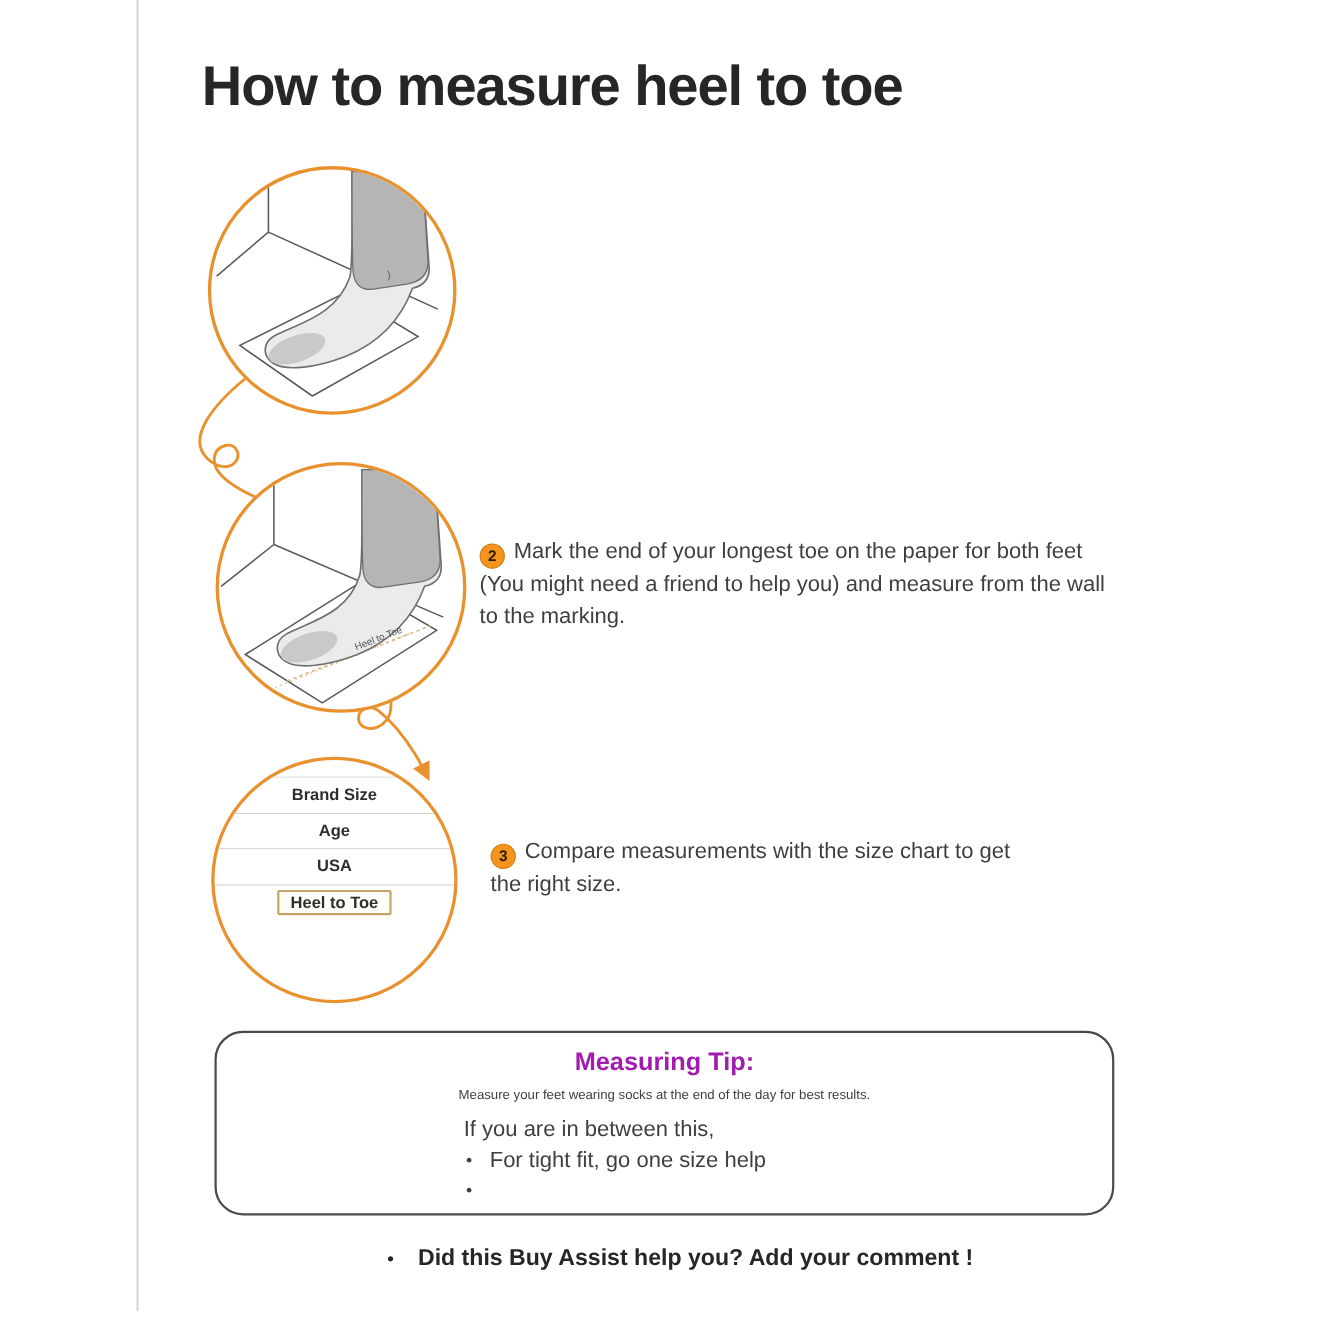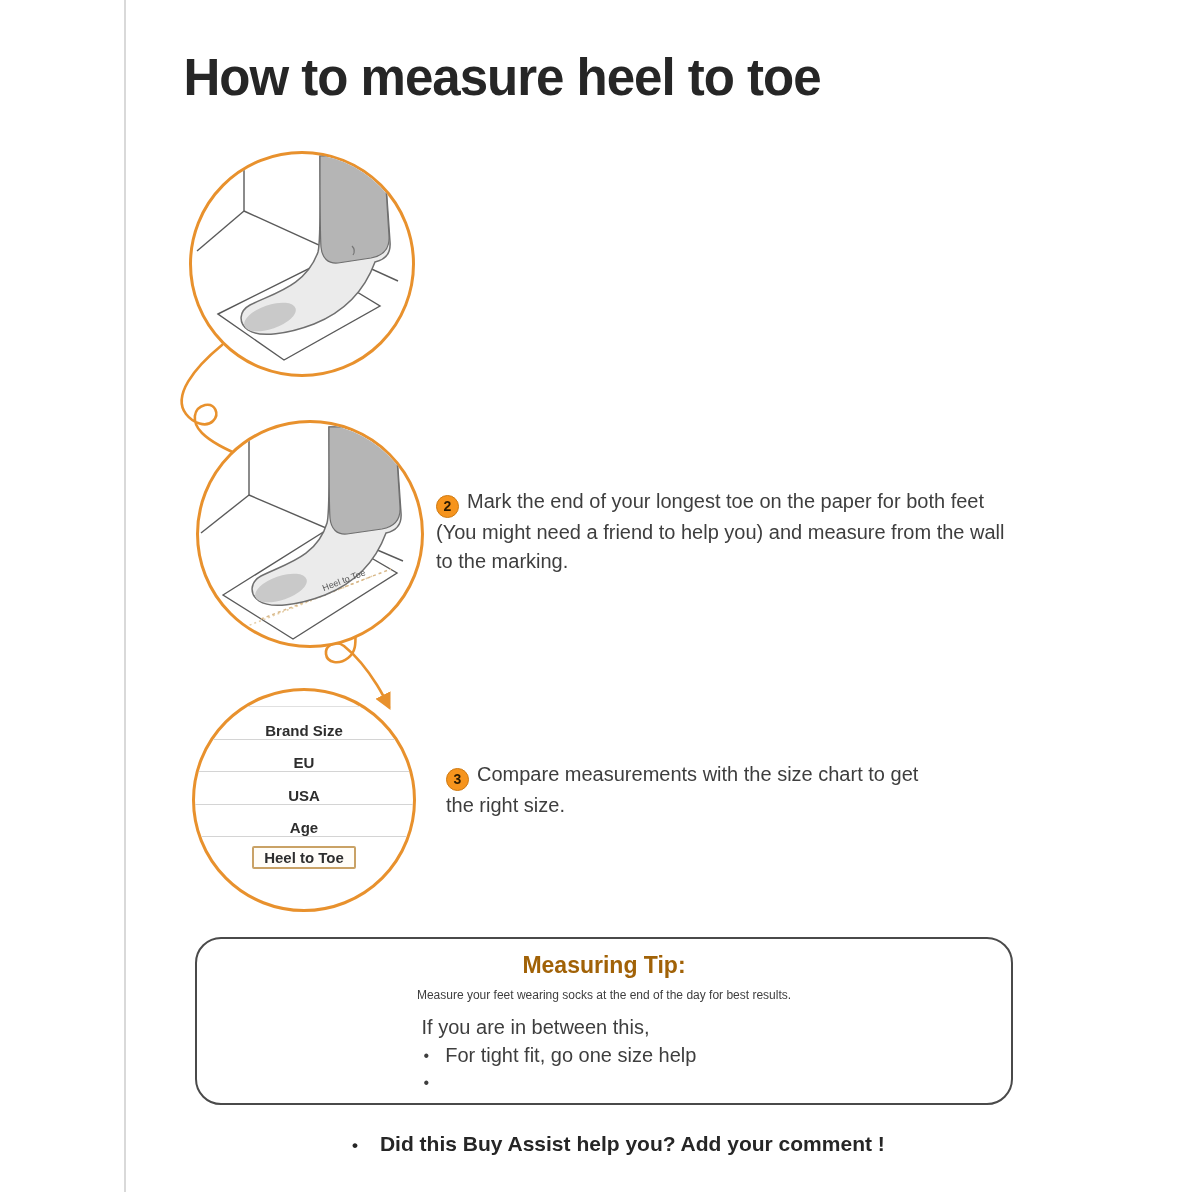--- a/index.html
+++ b/index.html
@@ -15,41 +15,41 @@
   .circle{
     position:absolute;border-radius:50%;border:3px solid #E8912D;background:#fff;
     overflow:hidden;box-sizing:border-box;
   }
   .circle svg{display:block;}
   .c1{left:189px;top:151px;width:226px;height:226px;}
   .c2{left:196px;top:420px;width:228px;height:228px;}
   .c3{left:192px;top:688px;width:224px;height:224px;}
   .chart-rows{position:absolute;left:0;top:15px;width:100%;}
   .chart-row{
-    height:31.5px;border-top:1px solid #d4d4d4;display:flex;align-items:flex-end;justify-content:center;
+    height:31.5px;border-top:1px solid #d4d4d4;display:flex;align-items:center;justify-content:center;
     font-size:15px;font-weight:700;color:#2e2e2e;
   }
   .chart-row:first-child{border-top:1px solid #e0e0e0;}
   .hl-box{border:2px solid #c9a266;border-radius:2px;padding:1px 10px;background:#fffdf8;}
   .step{position:absolute;font-size:20px;line-height:29px;color:#3e3e3e;}
   .s1{left:449px;top:222px;width:500px;}
   .s2{left:436px;top:487px;width:590px;}
   .s3{left:446px;top:760px;width:480px;}
   .badge{
     display:inline-block;width:23px;height:23px;border-radius:50%;
     background:#F6941D;border:1.5px solid #cf7a12;box-sizing:border-box;
     color:#2b1a00;font-size:14px;font-weight:700;text-align:center;line-height:20px;
     margin-right:8px;vertical-align:-3px;
   }
   .connectors{position:absolute;left:0;top:0;pointer-events:none;}
   .tip-box{
     position:absolute;left:195px;top:937px;width:818px;height:168px;box-sizing:border-box;
     border:2px solid #4a4a4a;border-radius:26px;text-align:center;padding-top:13px;
   }
-  .tip-title{font-size:23px;font-weight:700;color:#a16207;margin-bottom:9px;}
+  .tip-title{font-size:23px;font-weight:700;color:#a21caf;margin-bottom:9px;}
   .tip-line1{font-size:12px;color:#3e3e3e;margin-bottom:14px;}
   .tip-sub{display:inline-block;text-align:left;margin-left:-90px;}
   .tip-line2{font-size:20px;color:#3e3e3e;margin-bottom:3px;}
   .tip-bullet{font-size:20px;color:#3e3e3e;display:flex;gap:16px;margin-left:2px;line-height:27px;}
   .tip-bullet .dot{font-size:16px;}
   .footer{
     position:absolute;left:352px;top:1132px;display:flex;gap:22px;align-items:baseline;
     font-size:21px;font-weight:700;color:#262626;
   }
   .footer .dot{font-size:17px;}
@@ -106,27 +106,24 @@
       <text transform="translate(146,160) rotate(-21)" text-anchor="middle" font-size="9" fill="#555555" font-family="Liberation Sans, sans-serif">Heel to Toe</text>
     </svg>
   </div>
 
   <div class="circle c3">
     <div class="chart-rows">
       <div class="chart-row">
           <span>Brand Size</span>
         </div>
       <div class="chart-row">
-          <span>EU</span>
+          <span>Age</span>
         </div>
       <div class="chart-row">
           <span>USA</span>
-        </div>
-      <div class="chart-row">
-          <span>Age</span>
         </div>
       <div class="chart-row">
           <span class="hl-box">Heel to Toe</span>
         </div>
     </div>
   </div>
 
   <div class="step s2">
     <span class="badge">2</span><span>Mark the end of your longest toe on the paper for both feet (You might need a friend to help you) and measure from the wall to the marking.</span>
   </div>

